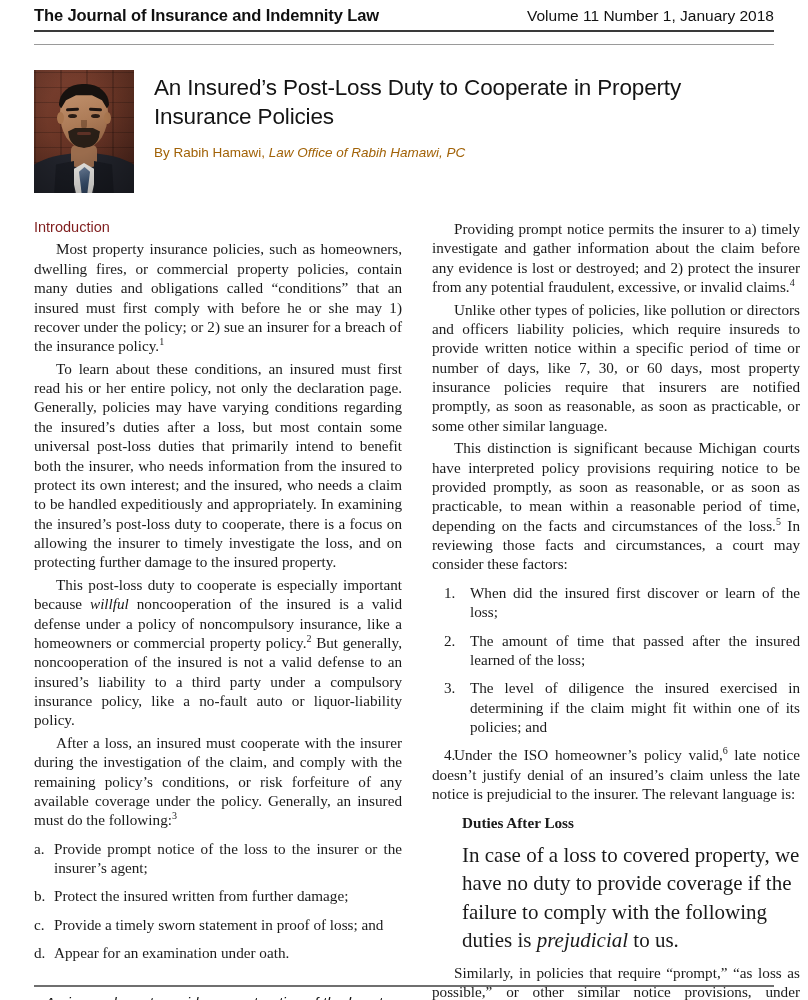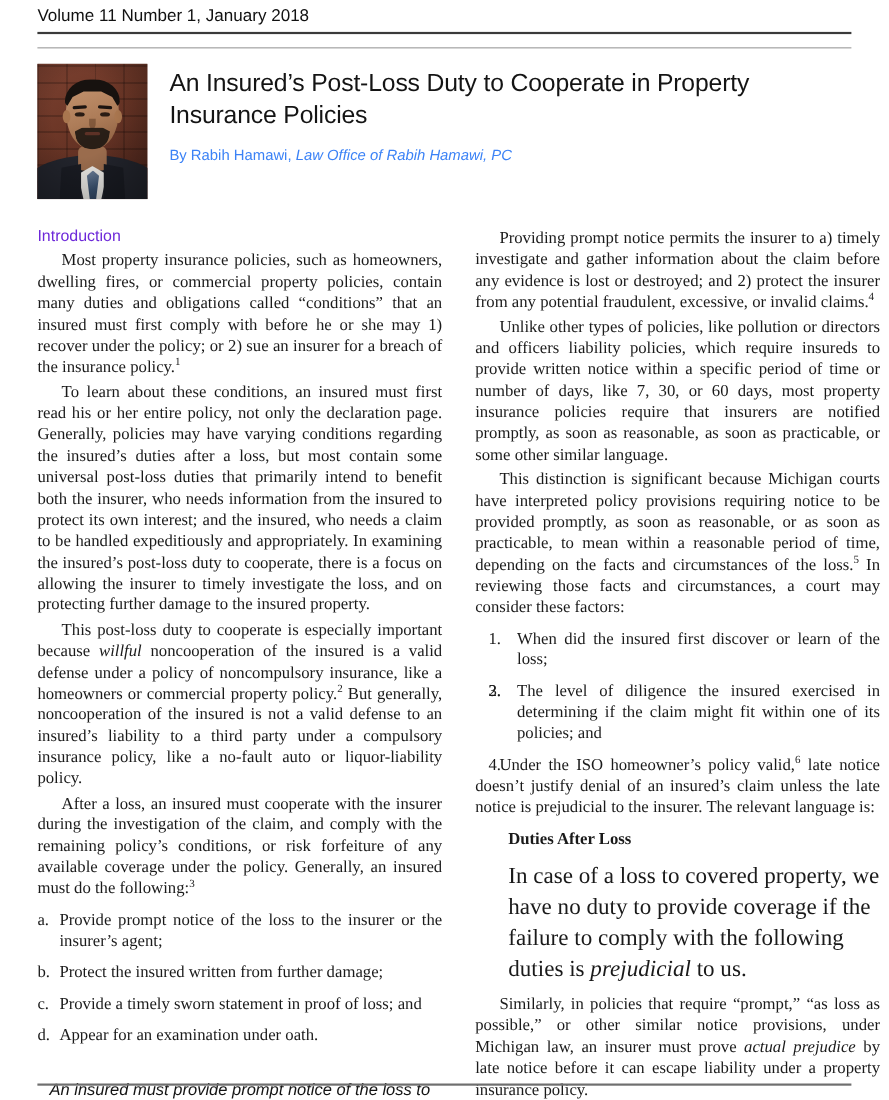--- a/index.html
+++ b/index.html
@@ -48,21 +48,21 @@
   }
   .rule-thin {
     margin-top: 12px;
     height: 1px;
     background: #9a9a9a;
   }
 
   
   .titleblock {
     display: flex;
-    margin-top: 14px;
+    margin-top: 25px;
     align-items: flex-start;
   }
   .headshot {
     width: 100px;
     height: 123px;
     flex: 0 0 100px;
     margin-right: 20px;
     position: relative;
     overflow: hidden;
     background: #5c3226;
@@ -215,37 +215,37 @@
     font-weight: normal;
     line-height: 1.27;
     color: #141414;
     margin: 0;
     letter-spacing: -0.15px;
   }
   .byline {
     font-family: "Liberation Sans", sans-serif;
     font-size: 13.5px;
     margin-top: 14px;
-    color: #3b82f6;
+    color: #a16207;
   }
   .byline em { font-style: italic; }
 
   
   .columns {
     display: flex;
     margin-top: 26px;
     gap: 30px;
   }
   .col { width: 368px; flex: 0 0 368px; }
 
   h2.sec {
     font-family: "Liberation Sans", sans-serif;
     font-size: 14.5px;
     font-weight: normal;
-    color: #6d28d9;
+    color: #7f1d1d;
     margin: 0 0 3px 0;
     line-height: 1.2;
   }
   h2.sec.tight { margin-top: 1px; }
 
   p.body {
     margin: 0;
     font-size: 15.2px;
     line-height: 1.275;
     text-align: justify;
@@ -329,20 +329,21 @@
     height: 2px;
     background: #6f6f6f;
   }
 </style>
 </head>
 <body>
 
 <div class="page">
 
   <div class="runhead">
+    <div class="runhead-left">The Journal of Insurance and Indemnity Law</div>
     <div class="runhead-right">Volume 11 Number 1, January 2018</div>
   </div>
   <div class="rule-thick"></div>
   <div class="rule-thin"></div>
 
   <div class="titleblock">
     <div class="headshot">
       <div class="brick"></div>
       <div class="hs-suit"></div>
       <div class="hs-neck"></div>
@@ -398,21 +399,21 @@
     <div class="col">
 
       <p class="body"><span>Providing prompt notice permits the insurer to a) timely investigate and gather information about the claim before any evidence is lost or destroyed; and 2) protect the insurer from any potential fraudulent, excessive, or invalid claims.</span><sup>4</sup></p>
 
       <p class="body">Unlike other types of policies, like pollution or directors and officers liability policies, which require insureds to provide written notice within a specific period of time or number of days, like 7, 30, or 60 days, most property insurance policies require that insurers are notified promptly, as soon as reasonable, as soon as practicable, or some other similar language.</p>
 
       <p class="body"><span>This distinction is significant because Michigan courts have interpreted policy provisions requiring notice to be provided promptly, as soon as reasonable, or as soon as practicable, to mean within a reasonable period of time, depending on the facts and circumstances of the loss.</span><sup>5</sup><span> In reviewing those facts and circumstances, a court may consider these factors:</span></p>
 
       <ol class="num">
         <li><span class="mk">1.</span><span>When did the insured first discover or learn of the loss;</span></li>
-        <li><span class="mk">2.</span></li>
+        <li><span class="mk">2.</span><span>The amount of time that passed after the insured learned of the loss;</span></li>
         <li><span class="mk">3.</span><span>The level of diligence the insured exercised in determining if the claim might fit within one of its policies; and</span></li>
         <li><span class="mk">4.</span></li>
       </ol>
 
       <p class="body"><span>Under the ISO homeowner’s policy valid,</span><sup>6</sup><span> late notice doesn’t justify denial of an insured’s claim unless the late notice is prejudicial to the insurer.  The relevant language is:</span></p>
 
       <blockquote class="quote">
         <div class="qhead">Duties After Loss</div>
         <div class="qbody"><span>In case of a loss to covered property, we have no duty to provide coverage if the failure to comply with the following duties is </span><em>prejudicial</em><span> to us.</span></div>
       </blockquote>

